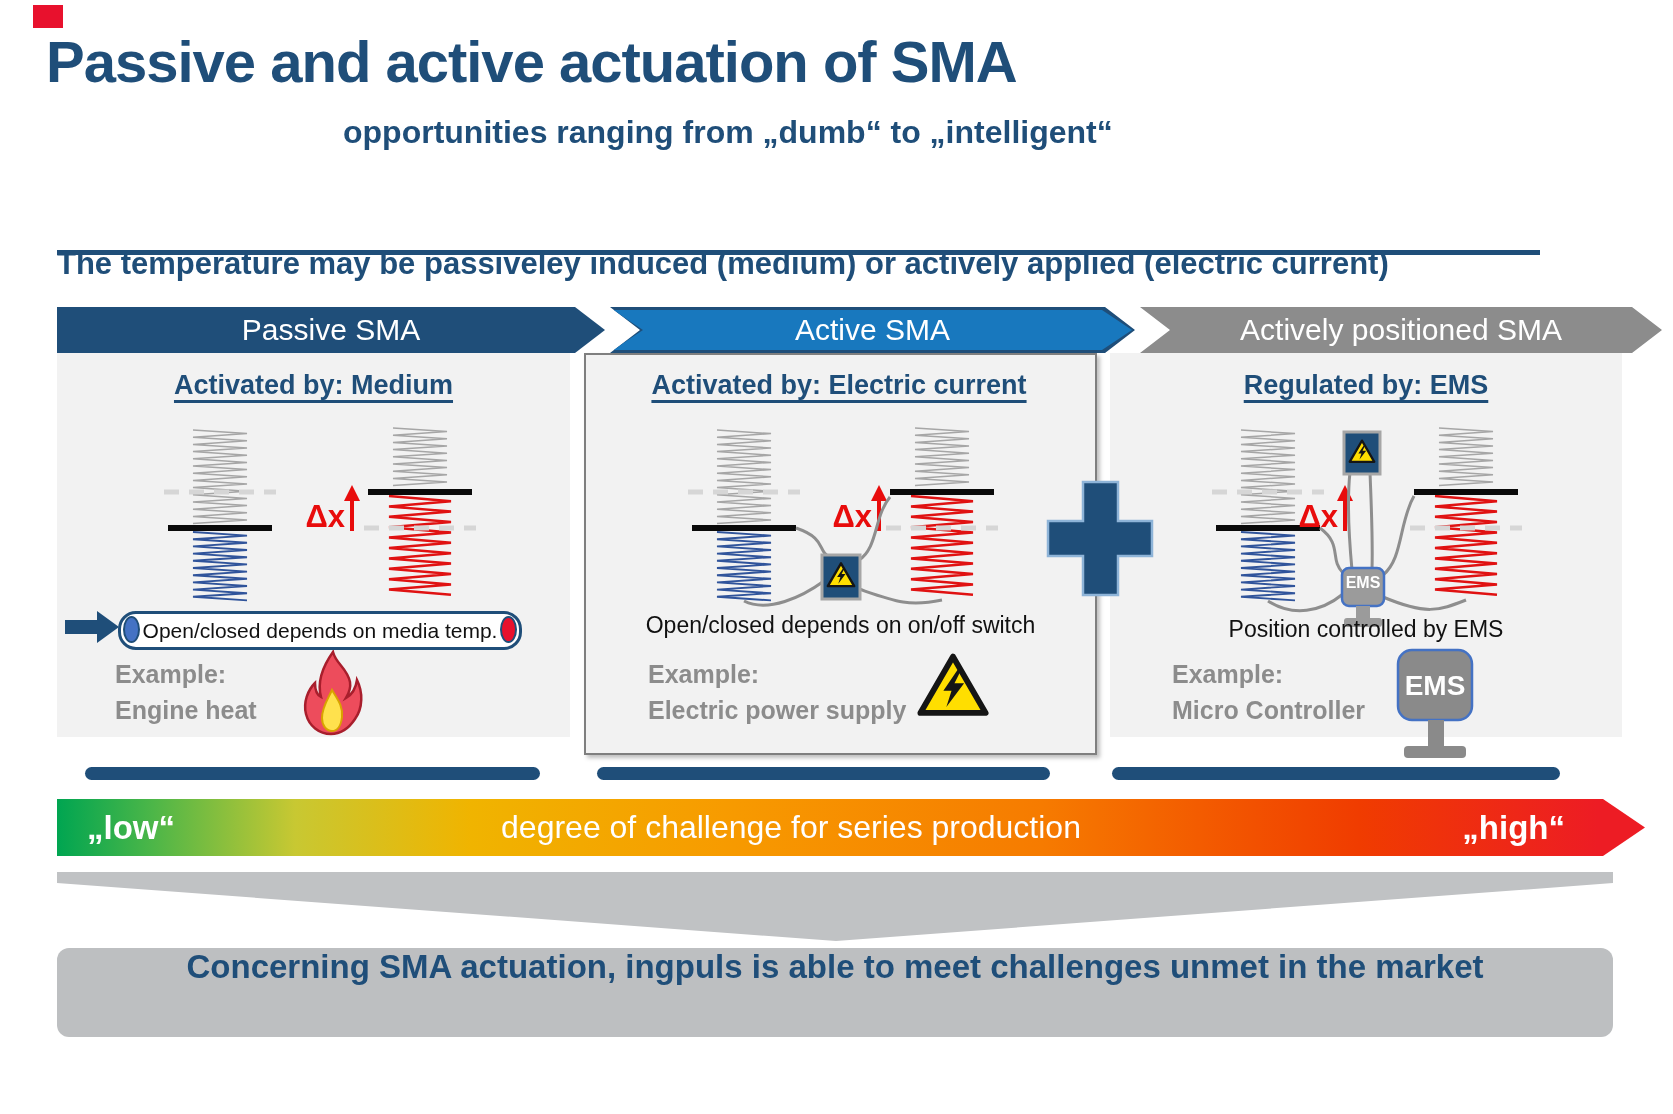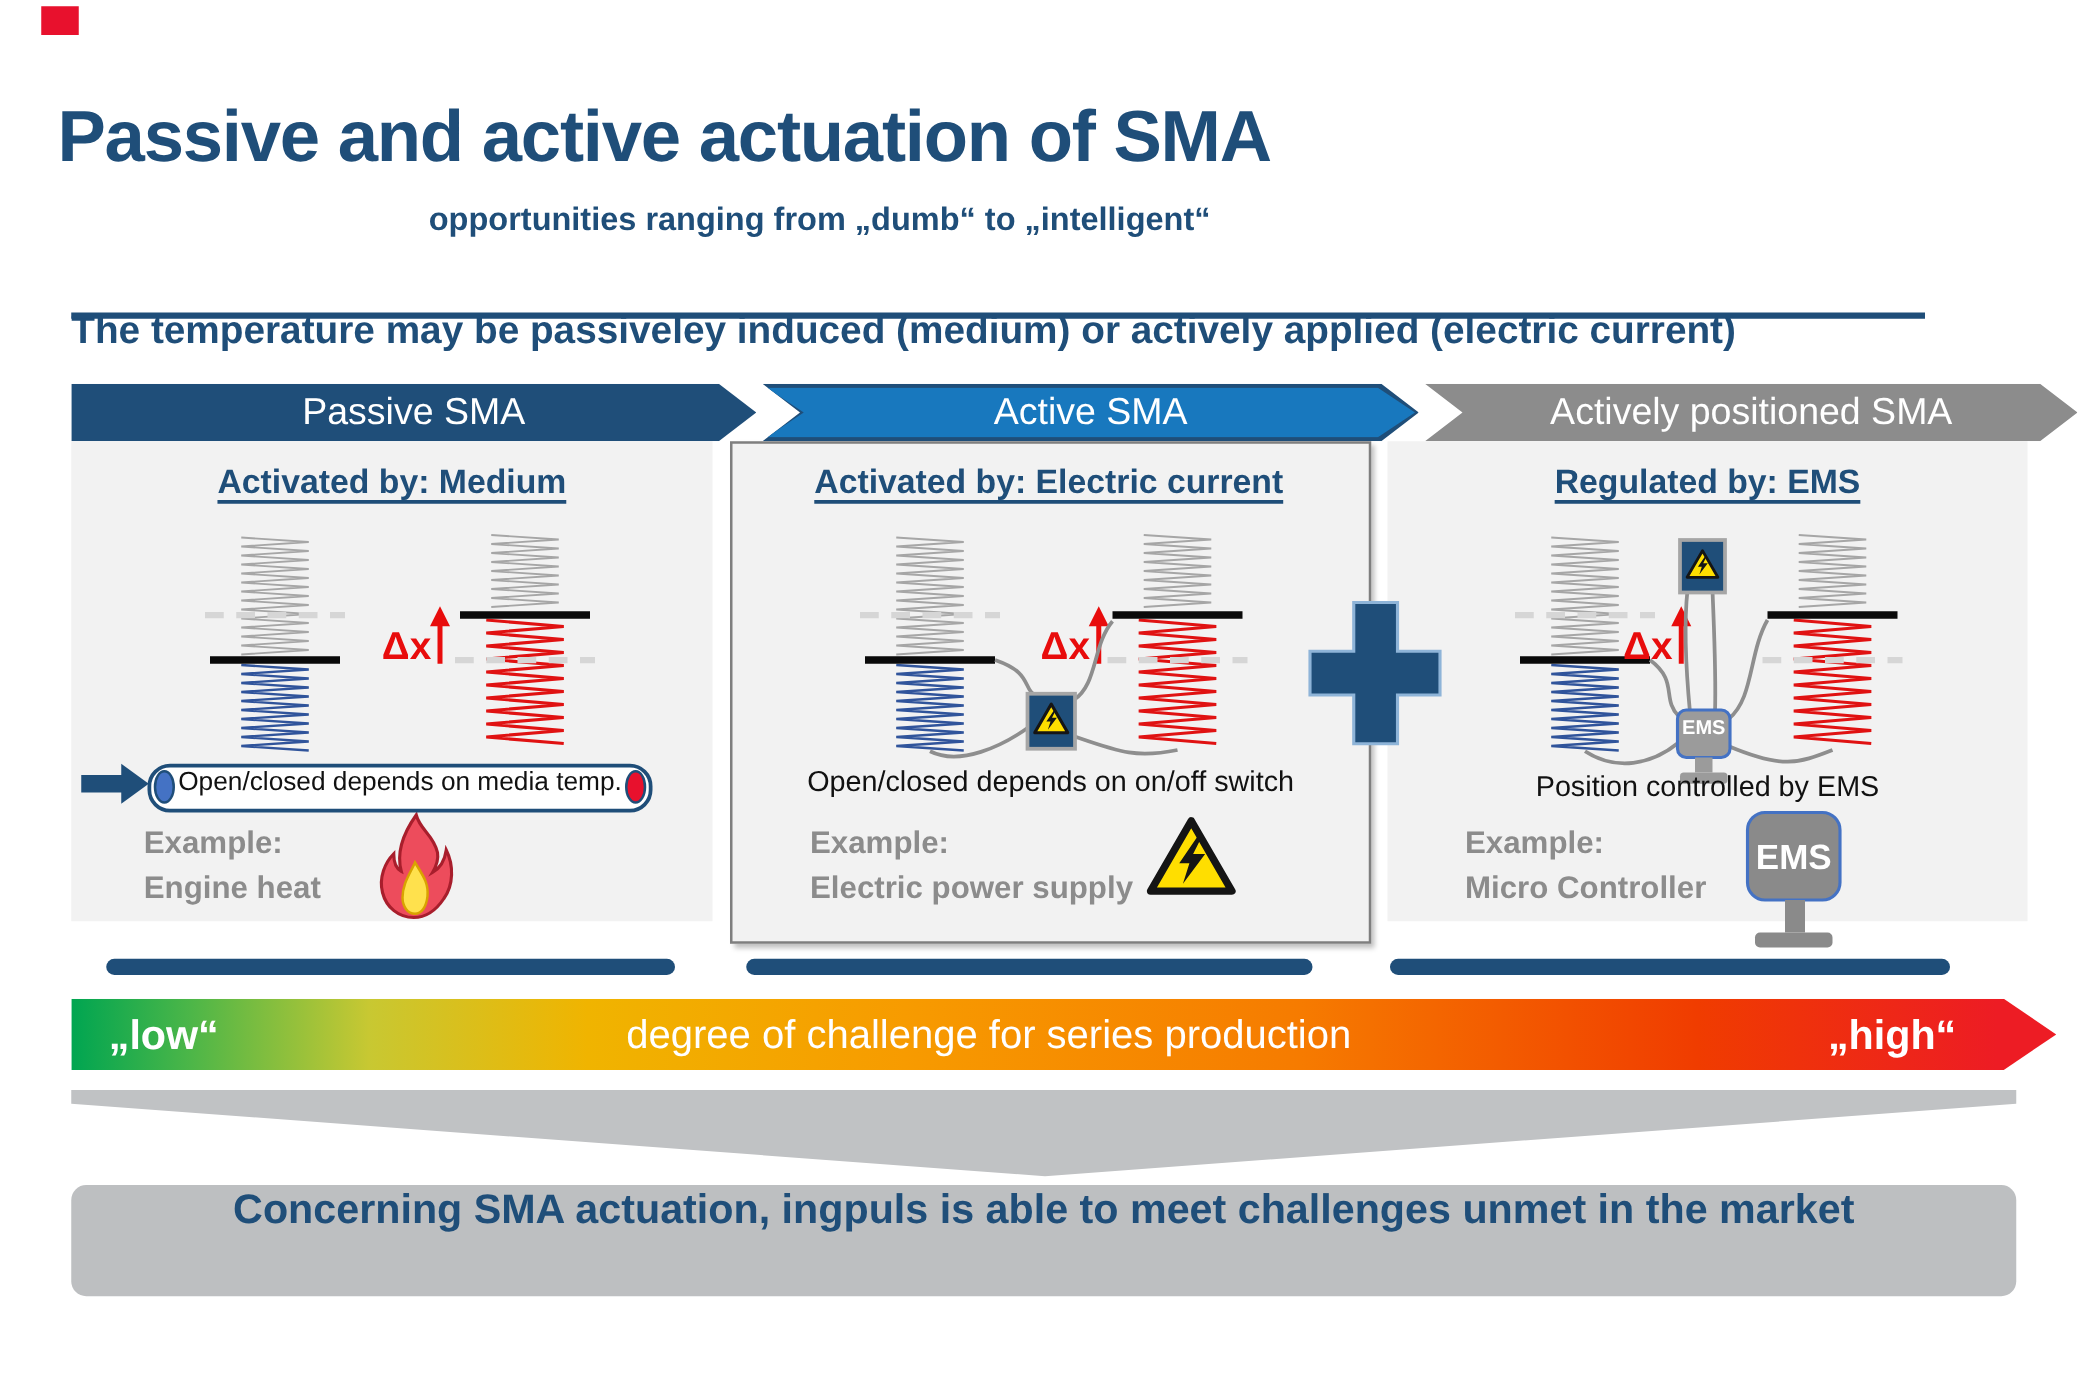--- a/index.html
+++ b/index.html
@@ -2,22 +2,22 @@
 <html><head>
 <meta charset="utf-8">
 <style>
   html,body{margin:0;padding:0;background:#fff;}
   .slide{position:relative;width:1673px;height:1114px;background:#fff;overflow:hidden;
          font-family:"Liberation Sans",sans-serif;}
   .abs{position:absolute;}
   
   .brand-square{left:33px;top:5px;width:30px;height:23px;background:#E8112D;}
   
-  .page-title{left:46px;top:28px;font-size:58px;font-weight:bold;color:#1F4E79;letter-spacing:-1px;margin-top:48px;}
-  .subtitle{left:343px;top:114px;font-size:26px;font-weight:bold;color:#1F4E79;margin-top:46px;}
+  .page-title{left:46px;top:28px;font-size:58px;font-weight:bold;color:#1F4E79;letter-spacing:-1px;}
+  .subtitle{left:343px;top:114px;font-size:32px;font-weight:bold;color:#1F4E79;}
   .heading{left:57px;top:204px;font-size:31px;font-weight:bold;color:#1F4E79;margin-top:42px;}
   .heading-rule{left:57px;top:250px;width:1483px;height:5px;background:#1F4E79;}
   
   .banner{top:307px;height:46px;z-index:2;}
   .banner-label{position:absolute;inset:0;display:flex;align-items:center;justify-content:center;
     color:#fff;font-size:30px;}
   .arrow-right{clip-path:polygon(0 0,calc(100% - 30px) 0,100% 50%,calc(100% - 30px) 100%,0 100%);}
   .chevron{clip-path:polygon(0 0,calc(100% - 30px) 0,100% 50%,calc(100% - 30px) 100%,0 100%,30px 50%);}
   .banner1{left:57px;width:548px;background:#1F4E79;}
   .banner2{left:610px;width:525px;background:#1F4E79;}
@@ -29,21 +29,21 @@
   .panel2-box{left:584px;top:353px;width:509px;height:398px;background:#F2F2F2;
      border:2px solid #7F7F7F;box-shadow:3px 3px 4px rgba(0,0,0,.25);z-index:1;}
   .panel3-bg{left:1110px;width:512px;}
   
   .activation{top:370px;font-size:27px;font-weight:bold;color:#1F4E79;text-align:center;
      text-decoration:underline;text-decoration-thickness:3px;text-underline-offset:6px;z-index:4;}
   
   .delta{width:52px;top:499px;font-size:31px;font-weight:bold;color:#E80C0C;text-align:right;z-index:4;}
   
   .pipe{left:118px;top:611px;width:398px;height:33px;border:3px solid #1F4E79;border-radius:18px;
-     background:#fff;z-index:4;display:flex;align-items:flex-start;justify-content:center;}
+     background:#fff;z-index:4;display:flex;align-items:center;justify-content:center;}
   .pipe-text{font-size:21px;color:#111;white-space:nowrap;}
   .cap{position:absolute;top:2px;width:13px;height:23px;border:2px solid #1F4E79;border-radius:50%;}
   .cap-left{left:2px;background:#4472C4;}
   .cap-right{right:2px;background:#E8112D;}
   
   .caption{font-size:23px;color:#111;text-align:center;z-index:4;}
   
   .example-label,.example-value{font-size:25px;font-weight:bold;color:#8C8C8C;z-index:4;white-space:nowrap;}
   
   .ems-small{left:1342px;top:574px;width:42px;text-align:center;color:#fff;font-size:16px;

